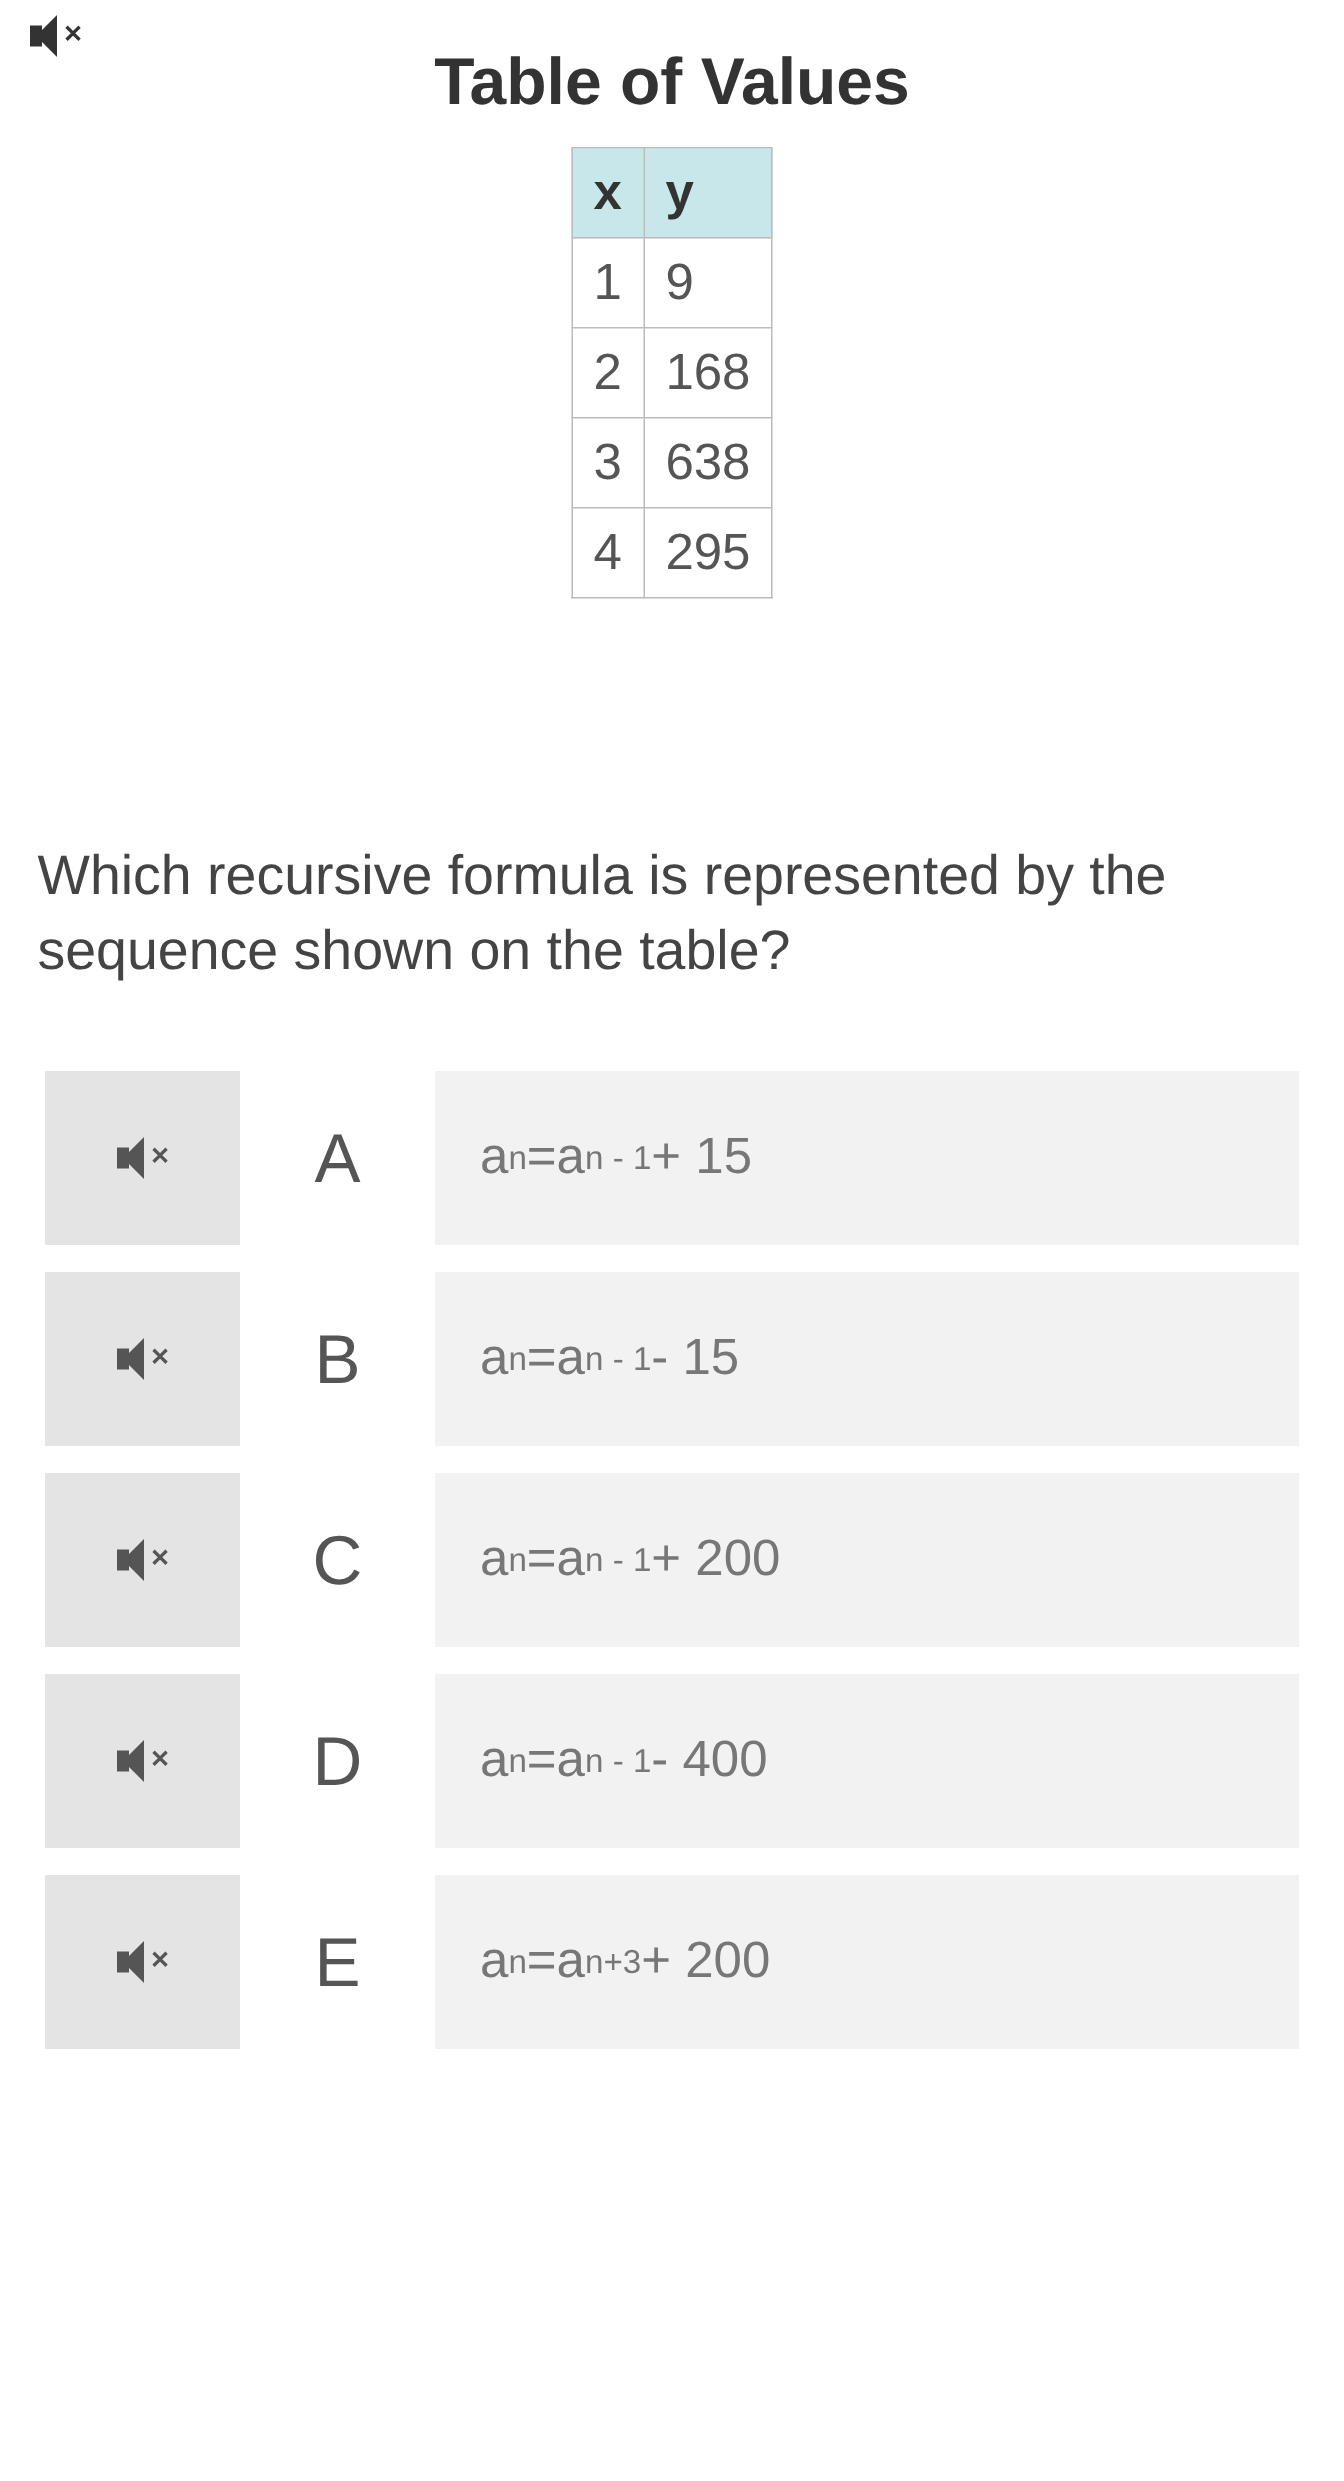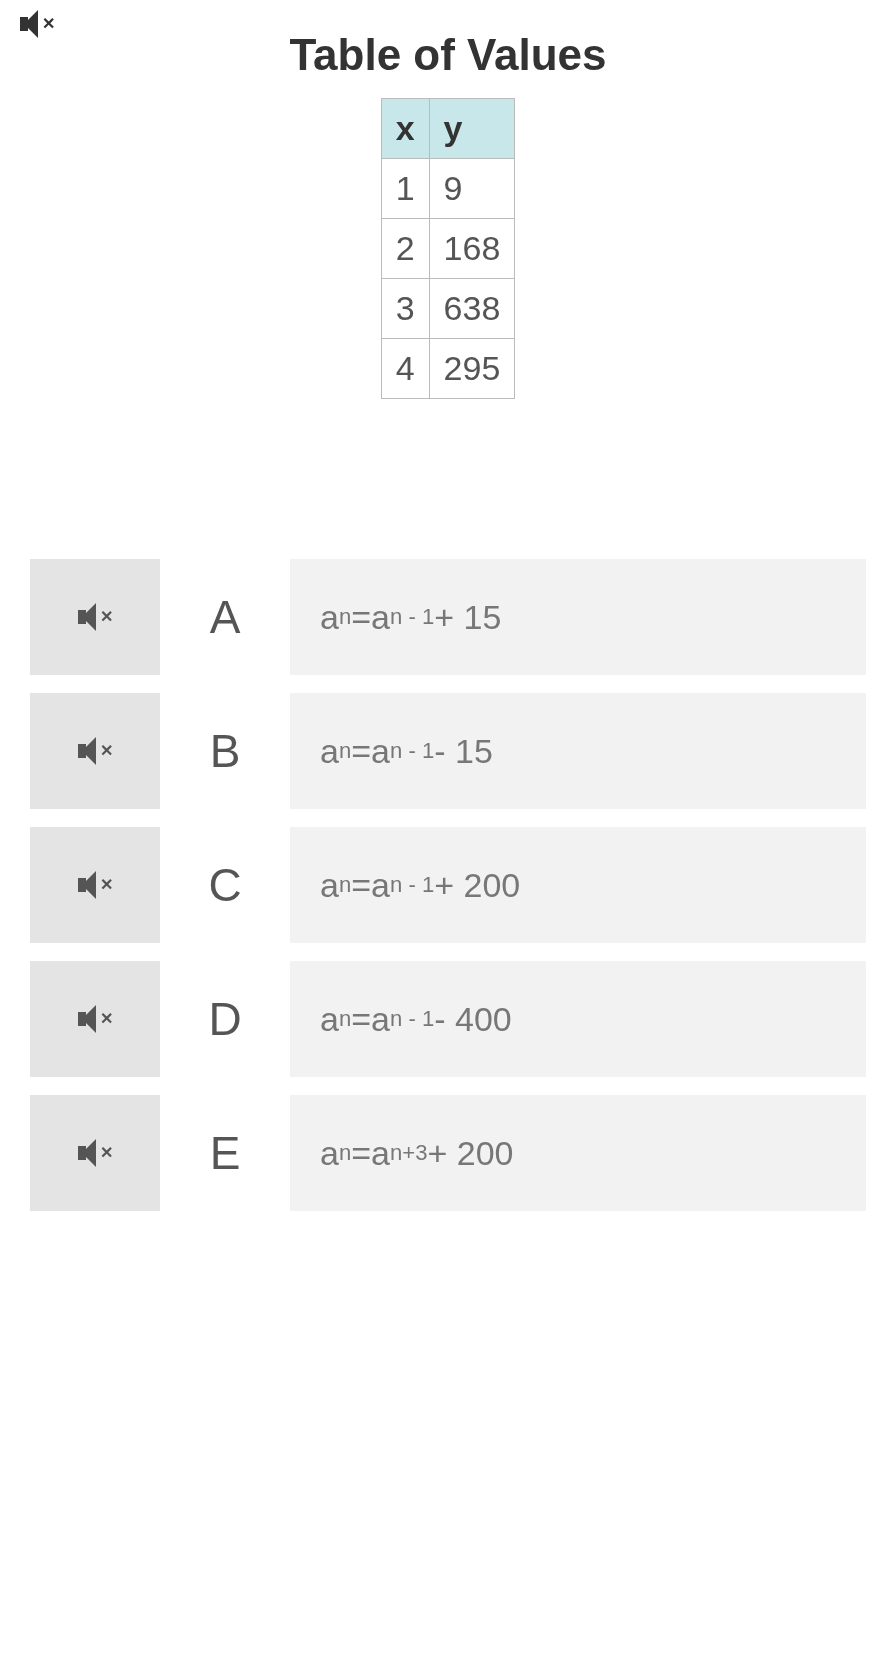--- a/index.html
+++ b/index.html
@@ -164,20 +164,21 @@
         <td>638</td>
       </tr>
       <tr>
         <td>4</td>
         <td>295</td>
       </tr>
     </tbody>
       </table>
   </div>
 
+  <div class="question">Which recursive formula is represented by the sequence shown on the table?</div>
 
   <div class="answers">
 
     <div class="answer">
       <div class="audio-cell">
         <span class="mute-icon">
           <span class="spk"></span>
             <span class="tri"></span>
             <span class="x">✕</span>
         </span>

